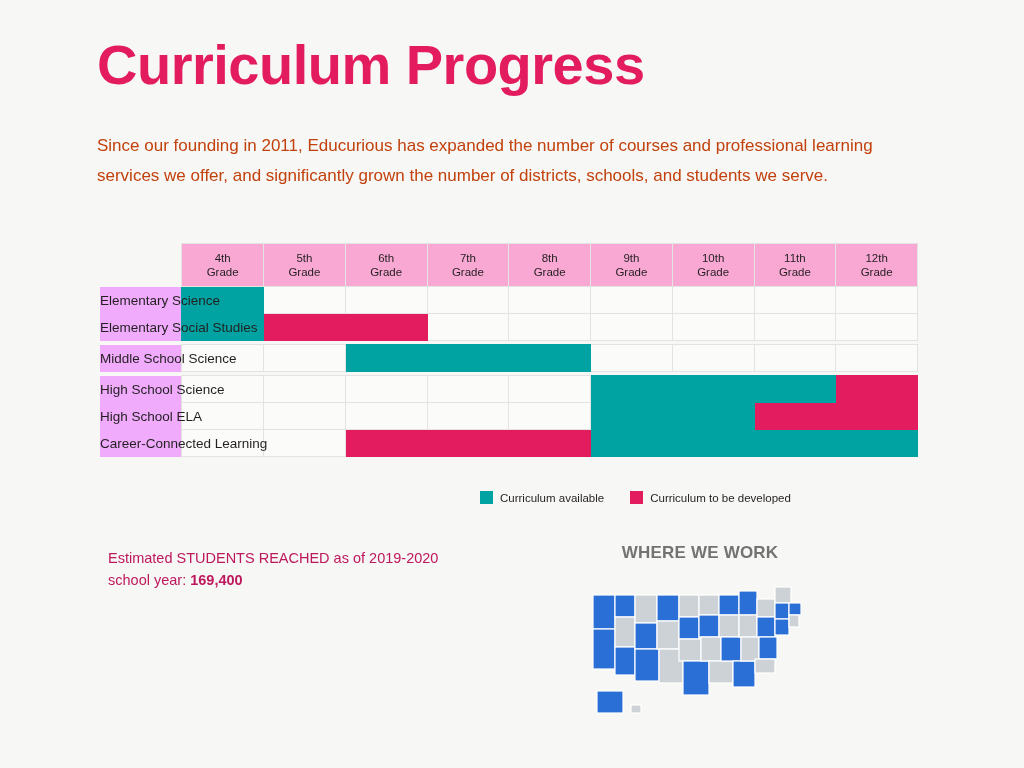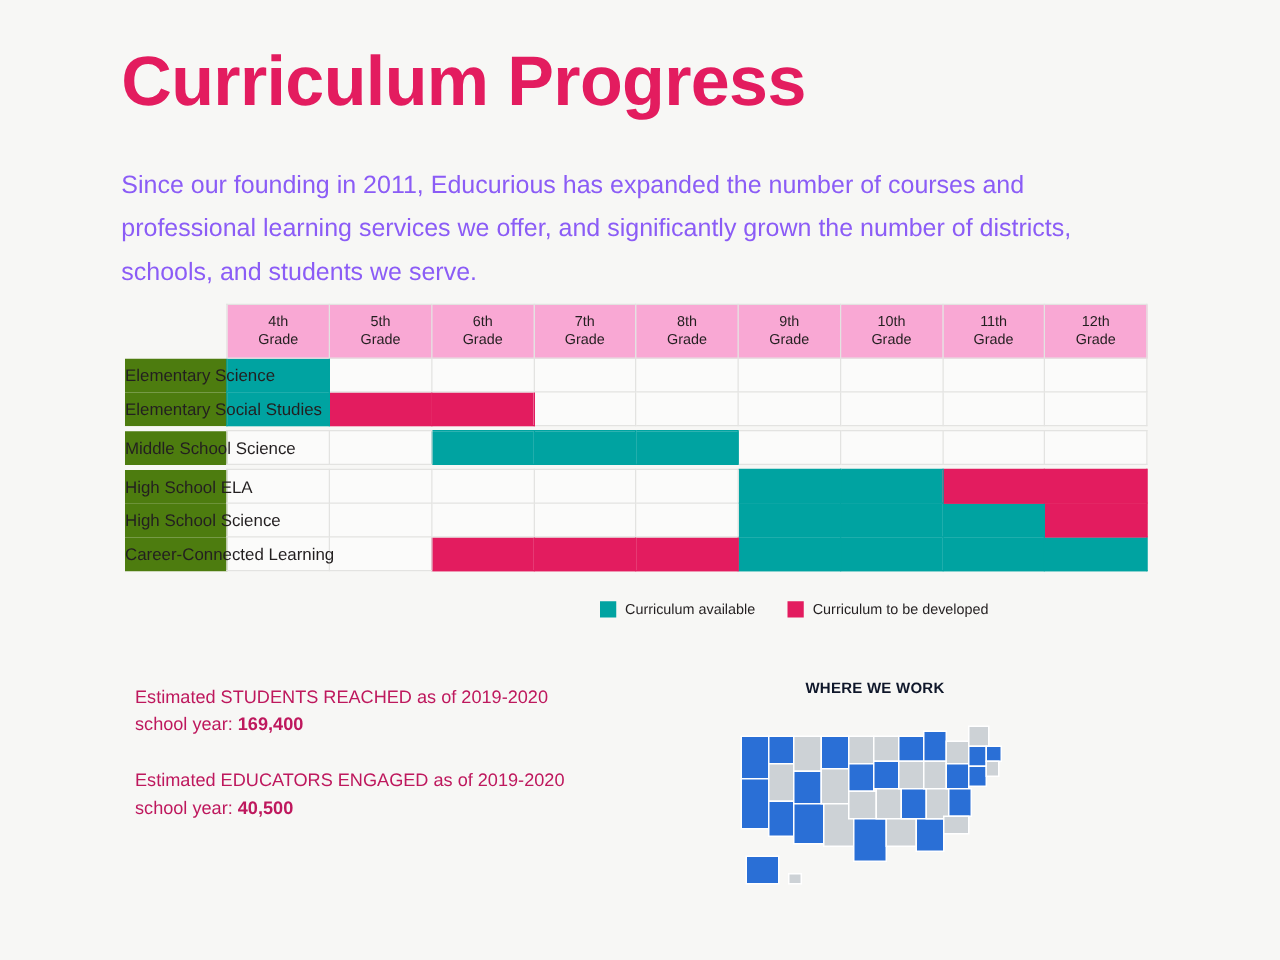--- a/index.html
+++ b/index.html
@@ -29,23 +29,23 @@
     font-weight: bold;
     color: #e31c5f;
     letter-spacing: -0.5px;
     line-height: 1.05;
   }
   .subtitle {
     position: absolute;
     left: 97px;
     top: 131px;
     width: 790px;
-    font-size: 20px;
+    font-size: 17px;
     line-height: 1.75;
-    color: #8b5cf6;
+    color: #c2410c;
   }
 
   
   .matrix {
     position: absolute;
     left: 100px;
     top: 243px;
     width: 818px;
   }
   table.grid {
@@ -58,21 +58,21 @@
     margin: 0;
   }
   .rowlabel {
     width: 234px;
     font-size: 13.5px;
     text-align: left;
     color: #231f20;
     font-weight: normal;
     padding-left: 4px;
     height: 26px;
-    background: #4d7c0f;
+    background: #f0abfc;
     white-space: nowrap;
   }
   .hdr {
     font-size: 11.5px;
     line-height: 1.25;
     text-align: center;
     font-weight: normal;
     color: #231f20;
     height: 42px;
     vertical-align: middle;
@@ -89,21 +89,21 @@
     height: 26px;
   }
   .cell.avail { background: #00a3a1; border-color: #00a3a1; }
   .cell.dev   { background: #e31c5f; border-color: #e31c5f; }
   tr.spacer td { height: 3px; border: none; background: #f7f7f5; }
 
   
   .legend {
     position: absolute;
     left: 480px;
-    top: 481px;
+    top: 491px;
     display: flex;
     align-items: center;
     gap: 26px;
     font-size: 11.5px;
   }
   .legend-item { display: flex; align-items: center; gap: 7px; }
   .swatch { width: 13px; height: 13px; display: inline-block; }
   .swatch.avail { background: #00a3a1; }
   .swatch.dev { background: #e31c5f; }
 
@@ -122,23 +122,23 @@
 
   
   .map-wrap {
     position: absolute;
     left: 575px;
     top: 543px;
     width: 250px;
     text-align: center;
   }
   .map-title {
-    font-size: 12px;
+    font-size: 17px;
     font-weight: bold;
-    color: #0f172a;
+    color: #737373;
     letter-spacing: 0.2px;
     margin-bottom: 10px;
   }
   .map-svg { display: block; margin: 0 auto; }
 </style>
 </head>
 <body>
 
 <div class="slide">
 
@@ -226,41 +226,41 @@
             <td class="cell avail"></td>
             <td class="cell"></td>
             <td class="cell"></td>
             <td class="cell"></td>
             <td class="cell"></td>
           </tr>
           <tr class="spacer">
             <td colspan="10"></td>
           </tr>
           <tr>
+            <th class="rowlabel">High School Science</th>
+            <td class="cell"></td>
+            <td class="cell"></td>
+            <td class="cell"></td>
+            <td class="cell"></td>
+            <td class="cell"></td>
+            <td class="cell avail"></td>
+            <td class="cell avail"></td>
+            <td class="cell avail"></td>
+            <td class="cell dev"></td>
+          </tr>
+          <tr>
             <th class="rowlabel">High School ELA</th>
             <td class="cell"></td>
             <td class="cell"></td>
             <td class="cell"></td>
             <td class="cell"></td>
             <td class="cell"></td>
             <td class="cell avail"></td>
             <td class="cell avail"></td>
             <td class="cell dev"></td>
-            <td class="cell dev"></td>
-          </tr>
-          <tr>
-            <th class="rowlabel">High School Science</th>
-            <td class="cell"></td>
-            <td class="cell"></td>
-            <td class="cell"></td>
-            <td class="cell"></td>
-            <td class="cell"></td>
-            <td class="cell avail"></td>
-            <td class="cell avail"></td>
-            <td class="cell avail"></td>
             <td class="cell dev"></td>
           </tr>
           <tr>
             <th class="rowlabel">Career-Connected Learning</th>
             <td class="cell"></td>
             <td class="cell"></td>
             <td class="cell dev"></td>
             <td class="cell dev"></td>
             <td class="cell dev"></td>
             <td class="cell avail"></td>
@@ -281,24 +281,20 @@
         <span class="swatch dev"></span>
         <span>Curriculum to be developed</span>
       </div>
     </div>
 
   <div class="stats" id="stats">
       <div class="stat-block">
         <div>Estimated STUDENTS REACHED as of 2019-2020</div>
         <div><span>school year: </span><b>169,400</b></div>
       </div>
-      <div class="stat-block">
-        <div>Estimated EDUCATORS ENGAGED as of 2019-2020</div>
-        <div><span>school year: </span><b>40,500</b></div>
-      </div>
     </div>
 
   <div class="map-wrap">
     <div class="map-title">WHERE WE WORK</div>
     <svg class="map-svg" width="235" height="160" viewBox="0 0 235 160" xmlns="http://www.w3.org/2000/svg">
       <g stroke="#ffffff" stroke-width="1.2">
 
         <rect x="10" y="22" width="22" height="34" fill="#2a6fd6"></rect>
         <rect x="10" y="56" width="22" height="40" fill="#2a6fd6"></rect>
         <rect x="32" y="22" width="20" height="22" fill="#2a6fd6"></rect>

